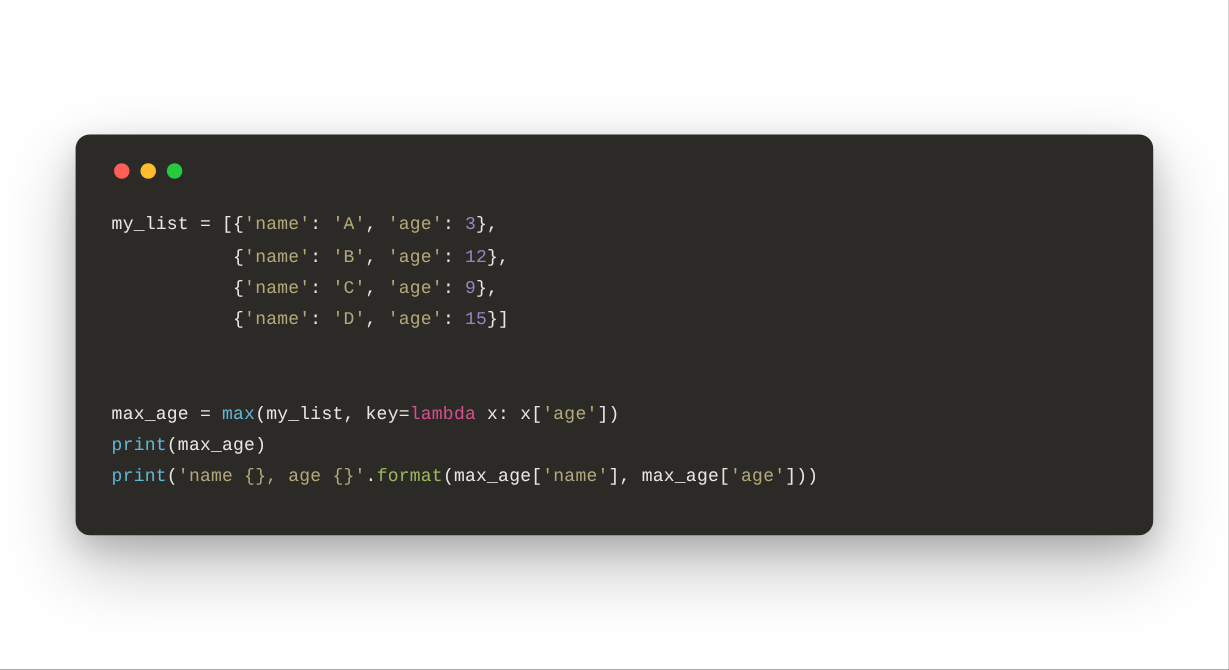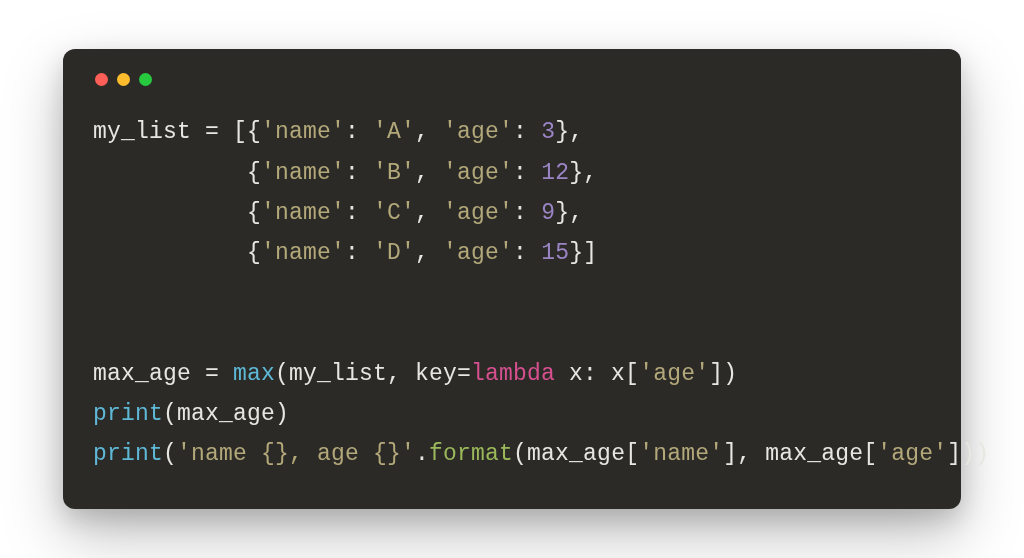--- a/index.html
+++ b/index.html
@@ -31,21 +31,21 @@
     }
     .light {
       width: 13px;
       height: 13px;
       border-radius: 50%;
     }
     .light.red { background: #ff5f56; }
     .light.yellow { background: #ffbd2e; }
     .light.green { background: #27c93f; }
     .code {
-      font-size: 23px;
+      font-size: 15px;
       line-height: 1.75;
       color: #e8e6e1;
       white-space: pre;
       letter-spacing: 0.2px;
     }
     .tok-default { color: #e8e6e1; }
     .tok-string { color: #b3a87a; }
     .tok-number { color: #9a84c4; }
     .tok-func { color: #5eb8d6; }
     .tok-keyword { color: #d6508f; }

